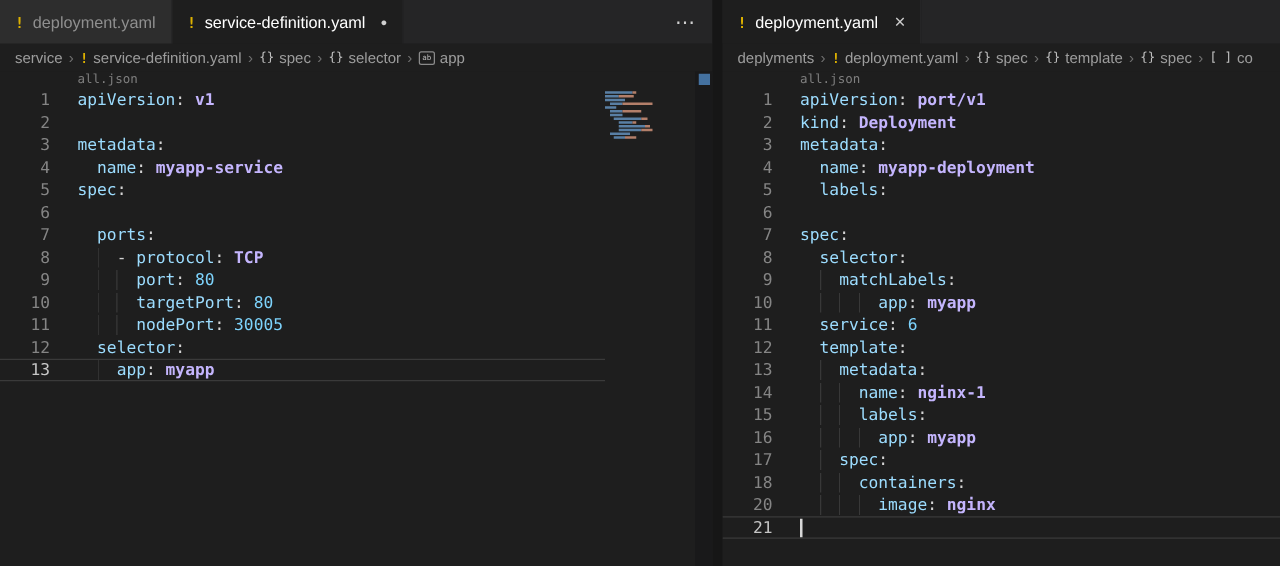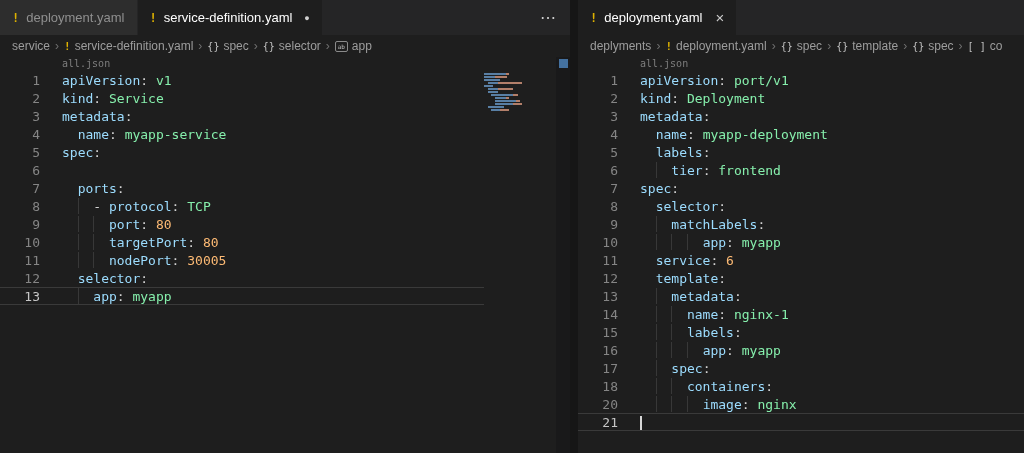--- a/index.html
+++ b/index.html
@@ -37,22 +37,22 @@
   .schema-hint { height:14px; line-height:14px; padding-left:62px; font-family:"DejaVu Sans Mono", monospace; font-size:10px; color:#7e7e7e; }
   .code-line { display:flex; height:18px; line-height:17px; font-family:"DejaVu Sans Mono", monospace; font-size:13px; white-space:pre; border-top:1px solid transparent; border-bottom:1px solid transparent; cursor:text; }
   .code-line .ln { width:62px; text-align:right; padding-right:22px; color:#858585; flex-shrink:0; }
   .code-line.current { border-color:#3a3a3a; }
   .code-line.current .ln { color:#c6c6c6; }
   .lc { flex:1; overflow:hidden; }
   .ind { display:inline-block; white-space:pre; }
   .lc .ind + .ind { box-shadow: inset 1px 0 0 #383838; }
   .tk-k { color:#9cdcfe; }
   .tk-p { color:#d4d4d4; }
-  .tk-s { color:#86efac; }
-  .tk-n { color:#fdba74; }
+  .tk-s { color:#c4b5fd;font-weight:bold; }
+  .tk-n { color:#7dd3fc; }
   .cursor { display:inline-block; width:2px; height:15px; background:#d7d7d7; vertical-align:middle; animation:blink 1.06s step-end infinite; }
   @keyframes blink { 50% { opacity:0; } }
 
   
   .minimap { width:72px; flex-shrink:0; padding-top:16px; cursor:pointer; }
   .mm-line { display:flex; height:2px; margin-bottom:1px; }
   .mm-seg { height:2px; display:inline-block; }
   .scroll-strip { width:14px; flex-shrink:0; background:#19191a; cursor:pointer; }
   .ov-mark { width:9px; height:9px; background:#44719f; margin:2px auto 0 auto; }
 </style>
@@ -99,21 +99,21 @@
         <span class="crumb">
           <span class="mini-box">ab</span>
           <span class="crumb-label">app</span>
         </span>
       </div>
     <div class="editor">
       <div class="code-col">
         <div class="schema-hint">all.json</div>
         <div>
             <div class="code-line"><span class="ln">1</span><span class="lc"><span class="tk-k">apiVersion</span><span class="tk-p">: </span><span class="tk-s">v1</span></span></div>
-            <div class="code-line"><span class="ln">2</span><span class="lc"><span class="tk-k">kind</span><span class="tk-p">: </span><span class="tk-s">Service</span></span></div>
+            <div class="code-line"><span class="ln">2</span></div>
             <div class="code-line"><span class="ln">3</span><span class="lc"><span class="tk-k">metadata</span><span class="tk-p">:</span></span></div>
             <div class="code-line"><span class="ln">4</span><span class="lc"><span class="ind">  </span><span class="tk-k">name</span><span class="tk-p">: </span><span class="tk-s">myapp-service</span></span></div>
             <div class="code-line"><span class="ln">5</span><span class="lc"><span class="tk-k">spec</span><span class="tk-p">:</span></span></div>
             <div class="code-line"><span class="ln">6</span></div>
             <div class="code-line"><span class="ln">7</span><span class="lc"><span class="ind">  </span><span class="tk-k">ports</span><span class="tk-p">:</span></span></div>
             <div class="code-line"><span class="ln">8</span><span class="lc"><span class="ind">  </span><span class="ind">  </span><span class="tk-p">- </span><span class="tk-k">protocol</span><span class="tk-p">: </span><span class="tk-s">TCP</span></span></div>
             <div class="code-line"><span class="ln">9</span><span class="lc"><span class="ind">  </span><span class="ind">  </span><span class="ind">  </span><span class="tk-k">port</span><span class="tk-p">: </span><span class="tk-n">80</span></span></div>
             <div class="code-line"><span class="ln">10</span><span class="lc"><span class="ind">  </span><span class="ind">  </span><span class="ind">  </span><span class="tk-k">targetPort</span><span class="tk-p">: </span><span class="tk-n">80</span></span></div>
             <div class="code-line"><span class="ln">11</span><span class="lc"><span class="ind">  </span><span class="ind">  </span><span class="ind">  </span><span class="tk-k">nodePort</span><span class="tk-p">: </span><span class="tk-n">30005</span></span></div>
             <div class="code-line"><span class="ln">12</span><span class="lc"><span class="ind">  </span><span class="tk-k">selector</span><span class="tk-p">:</span></span></div>
@@ -224,21 +224,21 @@
       </div>
     <div class="editor">
       <div class="code-col">
         <div class="schema-hint">all.json</div>
         <div>
             <div class="code-line"><span class="ln">1</span><span class="lc"><span class="tk-k">apiVersion</span><span class="tk-p">: </span><span class="tk-s">port/v1</span></span></div>
             <div class="code-line"><span class="ln">2</span><span class="lc"><span class="tk-k">kind</span><span class="tk-p">: </span><span class="tk-s">Deployment</span></span></div>
             <div class="code-line"><span class="ln">3</span><span class="lc"><span class="tk-k">metadata</span><span class="tk-p">:</span></span></div>
             <div class="code-line"><span class="ln">4</span><span class="lc"><span class="ind">  </span><span class="tk-k">name</span><span class="tk-p">: </span><span class="tk-s">myapp-deployment</span></span></div>
             <div class="code-line"><span class="ln">5</span><span class="lc"><span class="ind">  </span><span class="tk-k">labels</span><span class="tk-p">:</span></span></div>
-            <div class="code-line"><span class="ln">6</span><span class="lc"><span class="ind">  </span><span class="ind">  </span><span class="tk-k">tier</span><span class="tk-p">: </span><span class="tk-s">frontend</span></span></div>
+            <div class="code-line"><span class="ln">6</span></div>
             <div class="code-line"><span class="ln">7</span><span class="lc"><span class="tk-k">spec</span><span class="tk-p">:</span></span></div>
             <div class="code-line"><span class="ln">8</span><span class="lc"><span class="ind">  </span><span class="tk-k">selector</span><span class="tk-p">:</span></span></div>
             <div class="code-line"><span class="ln">9</span><span class="lc"><span class="ind">  </span><span class="ind">  </span><span class="tk-k">matchLabels</span><span class="tk-p">:</span></span></div>
             <div class="code-line"><span class="ln">10</span><span class="lc"><span class="ind">  </span><span class="ind">  </span><span class="ind">  </span><span class="ind">  </span><span class="tk-k">app</span><span class="tk-p">: </span><span class="tk-s">myapp</span></span></div>
             <div class="code-line"><span class="ln">11</span><span class="lc"><span class="ind">  </span><span class="tk-k">service</span><span class="tk-p">: </span><span class="tk-n">6</span></span></div>
             <div class="code-line"><span class="ln">12</span><span class="lc"><span class="ind">  </span><span class="tk-k">template</span><span class="tk-p">:</span></span></div>
             <div class="code-line"><span class="ln">13</span><span class="lc"><span class="ind">  </span><span class="ind">  </span><span class="tk-k">metadata</span><span class="tk-p">:</span></span></div>
             <div class="code-line"><span class="ln">14</span><span class="lc"><span class="ind">  </span><span class="ind">  </span><span class="ind">  </span><span class="tk-k">name</span><span class="tk-p">: </span><span class="tk-s">nginx-1</span></span></div>
             <div class="code-line"><span class="ln">15</span><span class="lc"><span class="ind">  </span><span class="ind">  </span><span class="ind">  </span><span class="tk-k">labels</span><span class="tk-p">:</span></span></div>
             <div class="code-line"><span class="ln">16</span><span class="lc"><span class="ind">  </span><span class="ind">  </span><span class="ind">  </span><span class="ind">  </span><span class="tk-k">app</span><span class="tk-p">: </span><span class="tk-s">myapp</span></span></div>

